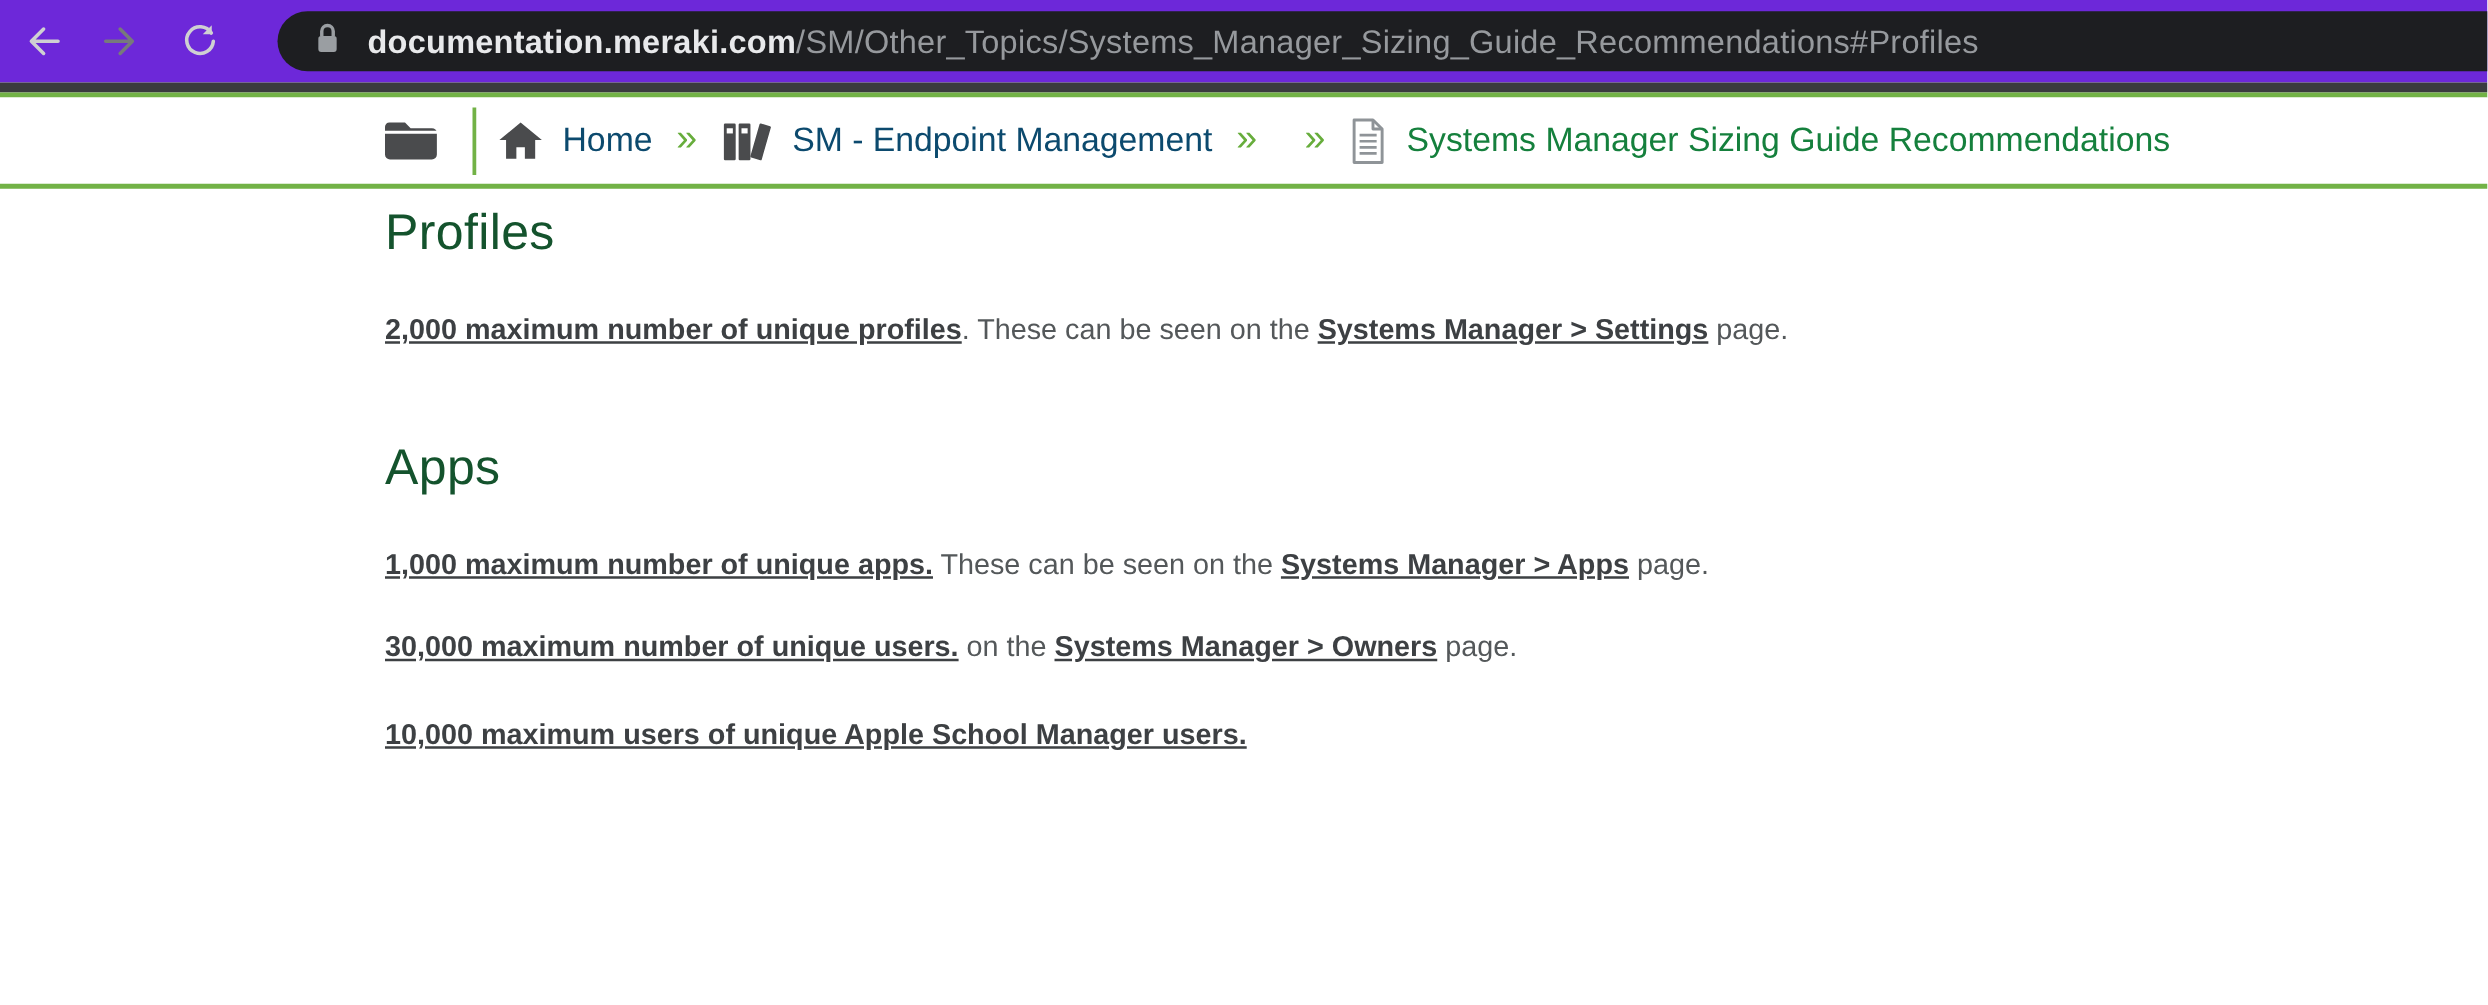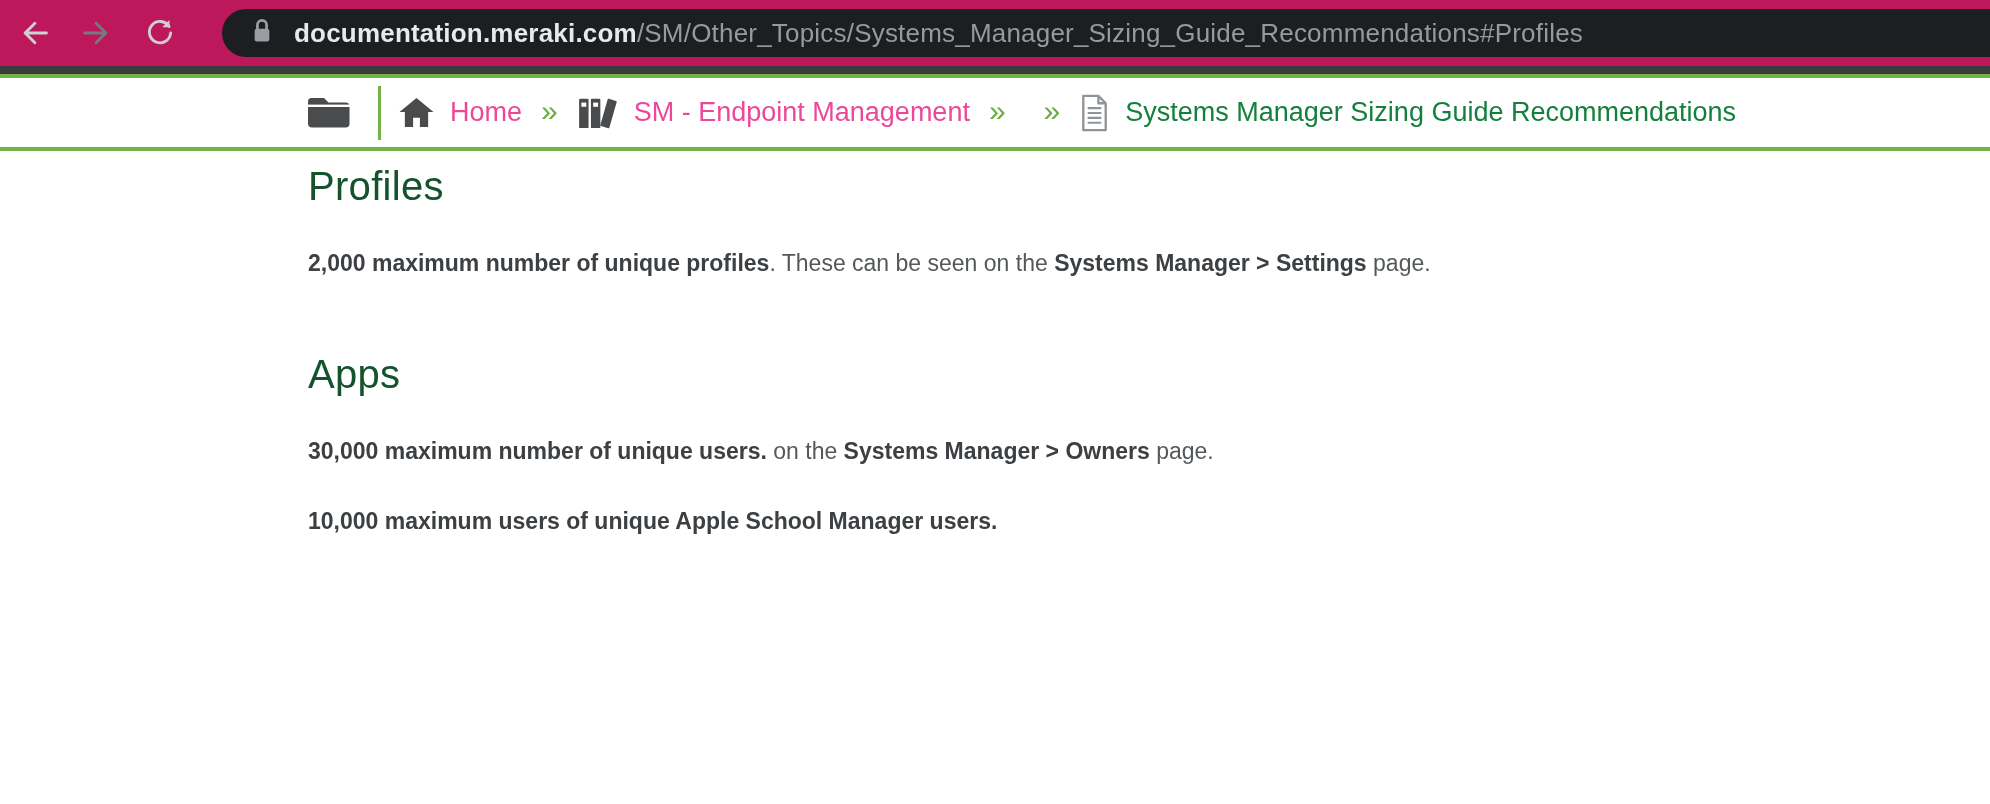--- a/index.html
+++ b/index.html
@@ -6,21 +6,21 @@
   html, body { width: 1990px; height: 804px; overflow: hidden; }
   body {
     font-family: "Liberation Sans", sans-serif;
     background: #ffffff;
   }
   .screen { position: relative; width: 1990px; height: 804px; background: #ffffff; }
 
   
   .chrome-bar {
     height: 66px;
-    background: #be185d;
+    background: #6d28d9;
     display: flex;
     align-items: center;
     padding-left: 19px;
     overflow: hidden;
   }
   .nav-btn {
     background: none; border: none;
     width: 30px; height: 36px;
     display: flex; align-items: center; justify-content: center;
     margin-right: 33px;
@@ -58,21 +58,21 @@
     align-items: center;
     padding-left: 306px;
     white-space: nowrap;
     overflow: hidden;
   }
   .crumb-toggle { background: none; border: none; cursor: pointer; display: flex; align-items: center; flex: 0 0 auto; }
   .vsep { width: 3px; height: 54px; background: #72b246; margin: 0 17px 0 26px; flex: 0 0 auto; }
   .crumb {
     display: flex; align-items: center;
     text-decoration: none;
-    color: #ec4899;
+    color: #0c4a6e;
     font-size: 27px;
     flex: 0 0 auto;
     cursor: pointer;
   }
   .crumb .crumb-icon { margin-right: 15px; display: flex; align-items: center; }
   .crumb.current { color: #15803d; cursor: default; }
   .chev {
     color: #67ad3c;
     font-size: 30px;
     margin: 0 19px;
@@ -91,21 +91,21 @@
     letter-spacing: 0.3px;
   }
   .content section:first-of-type h2 { margin-top: 9px; }
   .content p {
     font-size: 23px;
     line-height: 30px;
     color: #54585a;
     margin: 40px 0 0 0;
   }
   .content p:first-of-type { margin-top: 36px; }
-  .content p b { color: #3d4043; font-weight: 700; }
+  .content p b { color: #3d4043; font-weight: 700; text-decoration: underline; }
 </style>
 </head>
 <body>
 
 <div class="screen">
 
   <header class="chrome-bar">
     <button class="nav-btn">
       <span>
         <svg width="32" height="32" viewBox="0 0 36 36" fill="none">
@@ -194,20 +194,21 @@
   </nav>
   <div class="green-rule"></div>
 
   <main class="content">
     <section>
       <h2>Profiles</h2>
       <p><b>2,000 maximum number of unique profiles</b><span>. These can be seen on the </span><b>Systems Manager &gt; Settings</b><span> page.</span></p>
     </section>
     <section>
       <h2>Apps</h2>
+      <p><b>1,000 maximum number of unique apps.</b><span> These can be seen on the </span><b>Systems Manager &gt; Apps</b><span> page.</span></p>
     </section>
     <section>
       <p><b>30,000 maximum number of unique users.</b><span> on the </span><b>Systems Manager &gt; Owners</b><span> page.</span></p>
       <p><b>10,000 maximum users of unique Apple School Manager users.</b></p>
     </section>
   </main>
 
 </div>
 
 </body></html>

